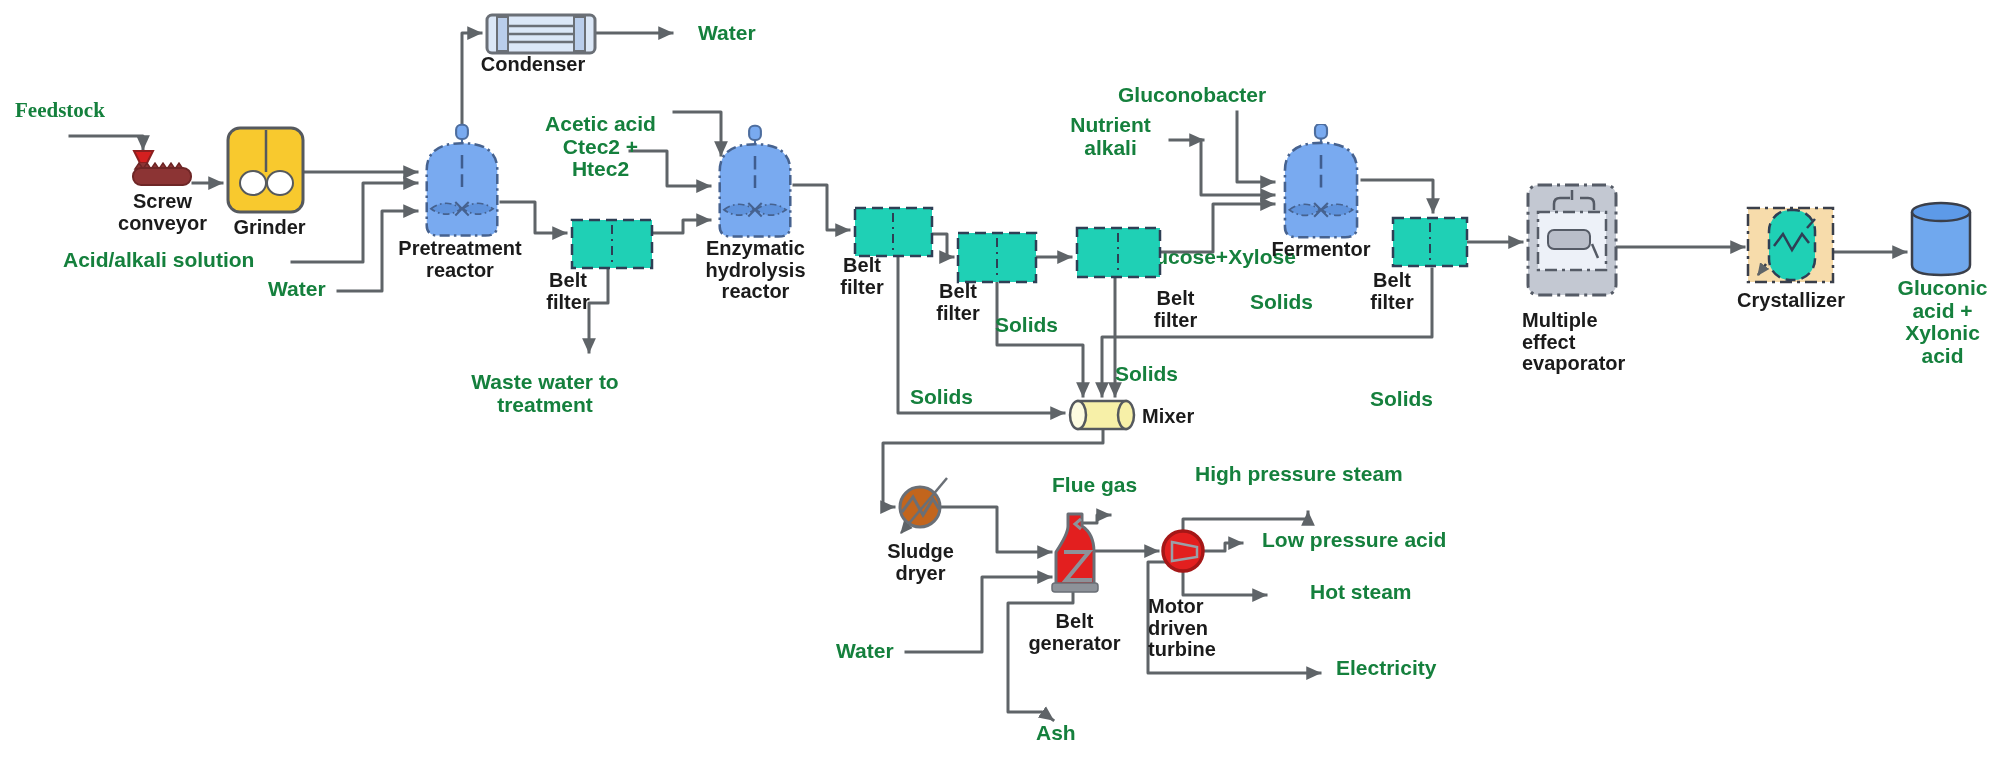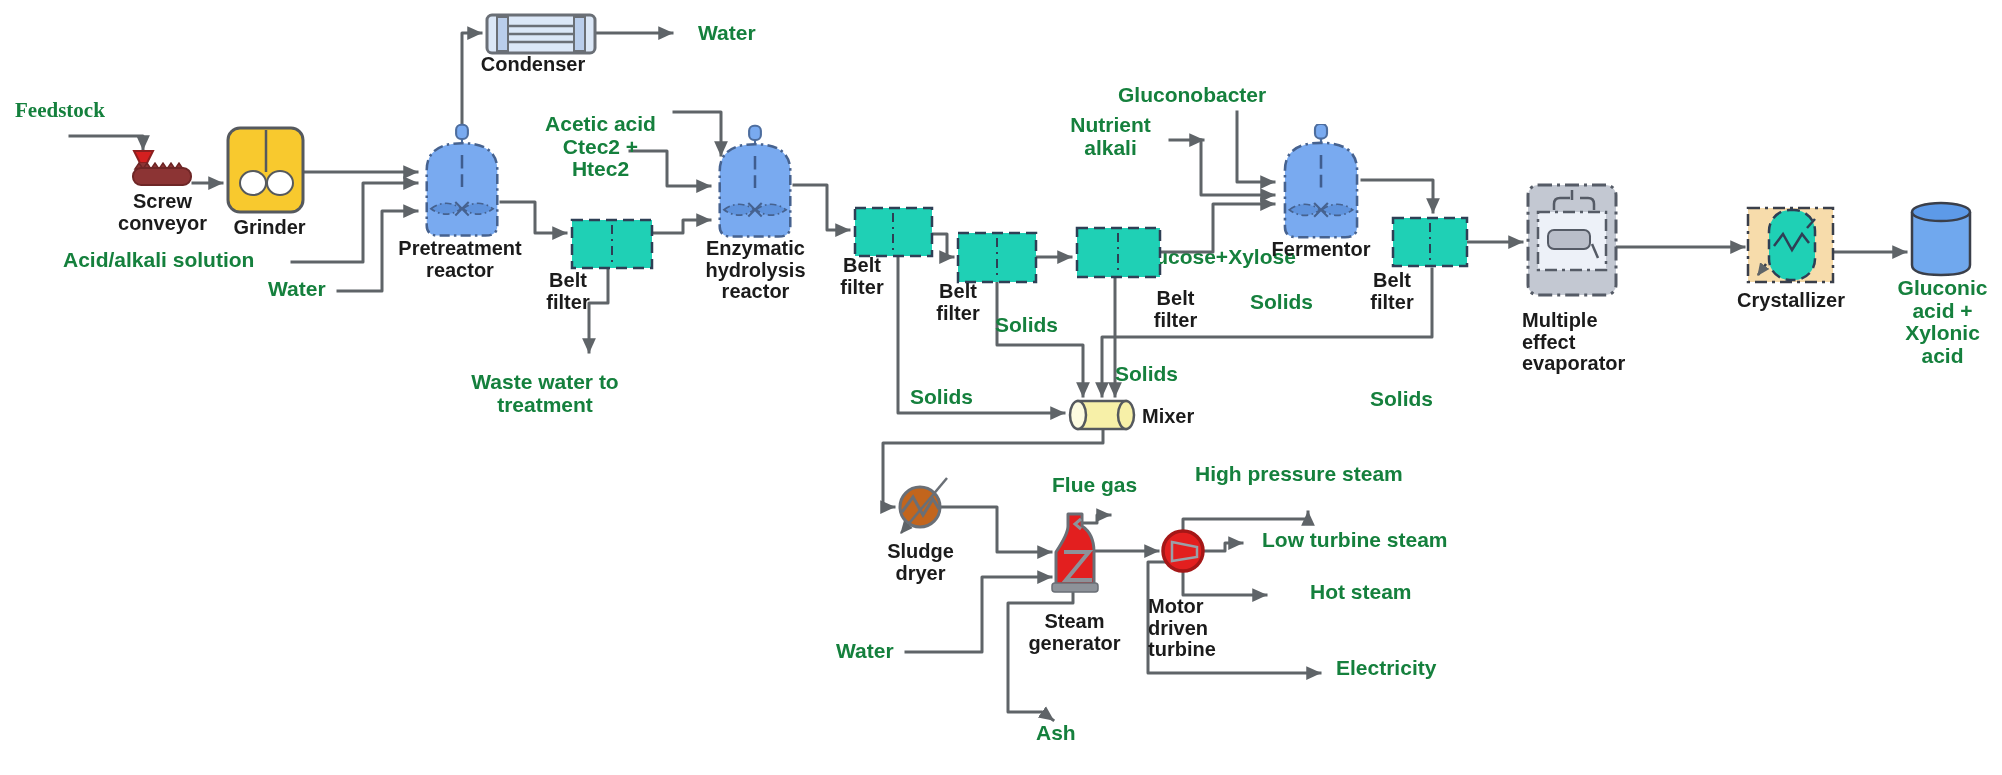--- a/index.html
+++ b/index.html
@@ -183,21 +183,21 @@
   <div class="lbl blue center" style="left:450px;top:371px;width:190px;">Waste water to treatment</div>
   <div class="lbl blue nowrap" style="left:1118px;top:84px;">Gluconobacter</div>
   <div class="lbl blue center" style="left:1058px;top:114px;width:105px;">Nutrient alkali</div>
   <div class="lbl blue nowrap" style="left:995px;top:314px;">Solids</div>
   <div class="lbl blue nowrap" style="left:910px;top:386px;">Solids</div>
   <div class="lbl blue nowrap" style="left:1115px;top:363px;">Solids</div>
   <div class="lbl blue nowrap" style="left:1250px;top:291px;">Solids</div>
   <div class="lbl blue nowrap" style="left:1370px;top:388px;">Solids</div>
   <div class="lbl blue nowrap" style="left:1052px;top:474px;">Flue gas</div>
   <div class="lbl blue nowrap" style="left:1195px;top:463px;">High pressure steam</div>
-  <div class="lbl blue nowrap" style="left:1262px;top:529px;">Low turbine steam</div>
+  <div class="lbl blue nowrap" style="left:1262px;top:529px;">Low pressure acid</div>
   <div class="lbl blue nowrap" style="left:1310px;top:581px;">Hot steam</div>
   <div class="lbl blue nowrap" style="left:1336px;top:657px;">Electricity</div>
   <div class="lbl blue nowrap" style="left:836px;top:640px;">Water</div>
   <div class="lbl blue nowrap" style="left:1036px;top:722px;">Ash</div>
   <div class="lbl blue center" style="left:1890px;top:277px;width:105px;">Gluconic acid + Xylonic acid</div>
 
   <div class="lbl black center" style="left:105px;top:191px;width:115px;">Screw conveyor</div>
   <div class="lbl black center nowrap" style="left:222px;top:217px;width:95px;">Grinder</div>
   <div class="lbl black center" style="left:385px;top:238px;width:150px;">Pretreatment reactor</div>
   <div class="lbl black center nowrap" style="left:468px;top:54px;width:130px;">Condenser</div>
@@ -205,16 +205,16 @@
   <div class="lbl black center" style="left:822px;top:255px;width:80px;">Belt filter</div>
   <div class="lbl black center" style="left:918px;top:281px;width:80px;">Belt filter</div>
   <div class="lbl black center" style="left:1133px;top:288px;width:85px;">Belt filter</div>
   <div class="lbl black center" style="left:1352px;top:270px;width:80px;">Belt filter</div>
   <div class="lbl black center" style="left:688px;top:238px;width:135px;">Enzymatic hydrolysis reactor</div>
   <div class="lbl black center nowrap" style="left:1256px;top:239px;width:130px;">Fermentor</div>
   <div class="lbl black nowrap" style="left:1142px;top:406px;">Mixer</div>
   <div class="lbl black" style="left:1522px;top:310px;width:100px;">Multiple effect evaporator</div>
   <div class="lbl black center nowrap" style="left:1726px;top:290px;width:130px;">Crystallizer</div>
   <div class="lbl black center" style="left:868px;top:541px;width:105px;">Sludge dryer</div>
-  <div class="lbl black center" style="left:1012px;top:611px;width:125px;">Steam generator</div>
+  <div class="lbl black center" style="left:1012px;top:611px;width:125px;">Belt generator</div>
   <div class="lbl black" style="left:1148px;top:596px;width:110px;">Motor driven turbine</div>
 
 </div>
 
 </body></html>

